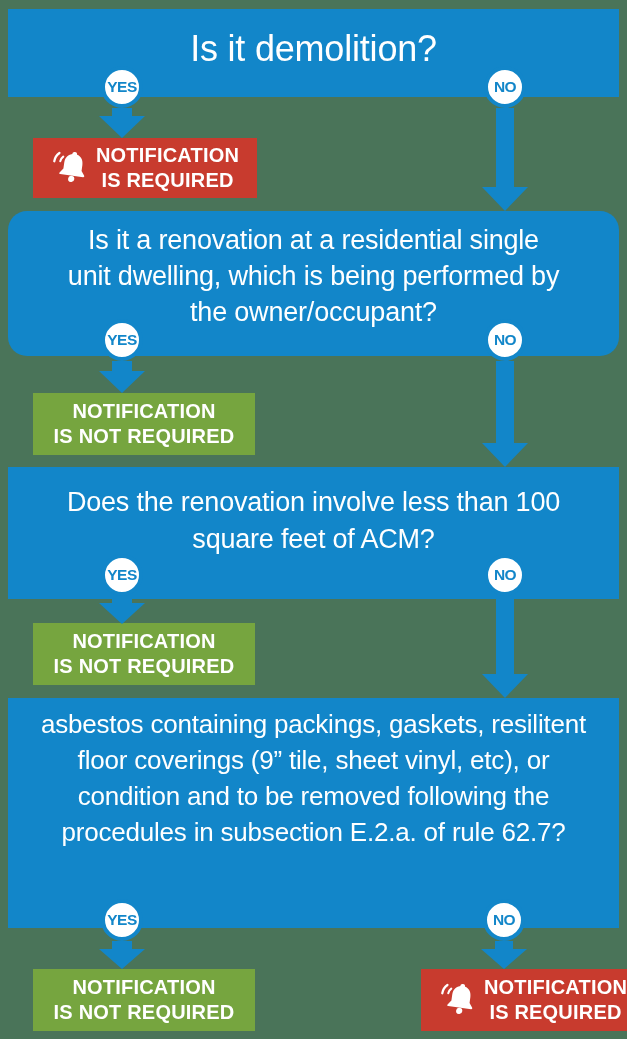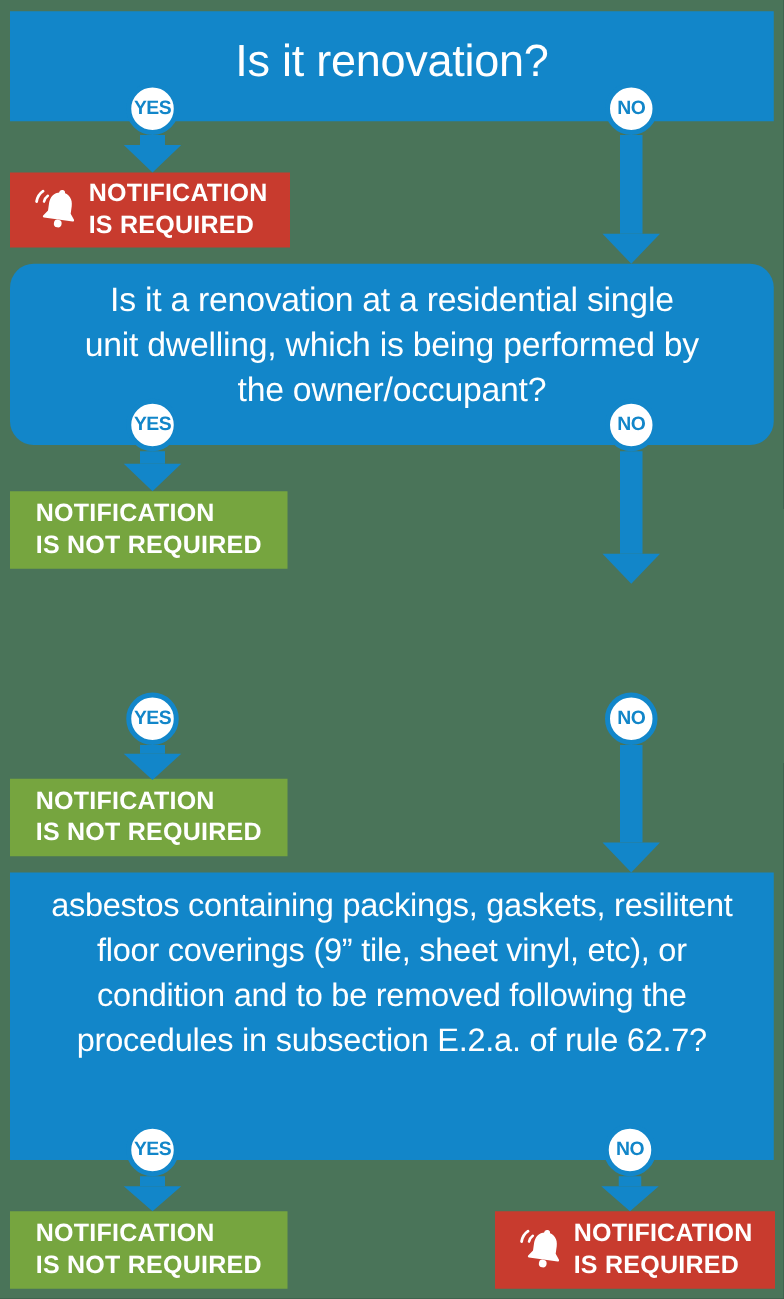--- a/index.html
+++ b/index.html
@@ -29,35 +29,35 @@
   #q4{top:698px;height:222px;font-size:26px;line-height:36px;justify-content:flex-start;padding-top:8px;}
   .badge{
     position:absolute;width:34px;height:34px;border-radius:50%;
     background:#fff;border:4px solid var(--question-blue);
     color:var(--question-blue);font-size:15.5px;font-weight:700;letter-spacing:-0.5px;
     display:flex;align-items:center;justify-content:center;z-index:3;
   }
   .stem{position:absolute;background:var(--question-blue);z-index:2;}
   .head{position:absolute;width:0;height:0;border-left:23px solid transparent;border-right:23px solid transparent;z-index:2;}
   .result{
-    position:absolute;color:var(--text);font-weight:700;
+    position:absolute;color:var(--text);font-weight:700;text-align:center;
     display:flex;align-items:center;justify-content:center;gap:7px;
-    font-size:20px;line-height:25px;letter-spacing:0.2px;
+    font-size:20px;line-height:25px;letter-spacing:0.2px;margin-left:25px;
   }
   .result.red{background:var(--required-red);}
   .result.green{background:var(--not-required-green);}
   .bell{flex:0 0 auto;}
 </style>
 </head>
 <body>
 
 <div class="canvas">
 
   <section class="qbox" id="q1">
-    <div class="qline">Is it renovation?</div>
+    <div class="qline">Is it demolition?</div>
   </section>
   <div class="badge" style="left:101px;top:66px">YES</div>
   <div class="badge" style="left:484px;top:66px">NO</div>
 
   <div>
     <div class="stem" style="left:112px;top:108px;width:20px;height:8px"></div>
     <div class="head" style="left:99px;top:116px;border-top:22px solid var(--question-blue)"></div>
   </div>
 
   <div>
@@ -99,20 +99,24 @@
     <div class="head" style="left:482px;top:443px;border-top:24px solid var(--question-blue)"></div>
   </div>
 
   <div class="result green" style="left:8px;top:393px;width:222px;height:62px">
     <div>
       <div>NOTIFICATION</div>
       <div>IS NOT REQUIRED</div>
     </div>
   </div>
 
+  <section class="qbox" id="q3">
+    <div class="qline">Does the renovation involve less than 100</div>
+    <div class="qline">square feet of ACM?</div>
+  </section>
   <div class="badge" style="left:101px;top:554px">YES</div>
   <div class="badge" style="left:484px;top:554px">NO</div>
 
   <div>
     <div class="stem" style="left:112px;top:596px;width:20px;height:7px"></div>
     <div class="head" style="left:99px;top:603px;border-top:21px solid var(--question-blue)"></div>
   </div>
 
   <div>
     <div class="stem" style="left:496px;top:596px;width:18px;height:78px"></div>

